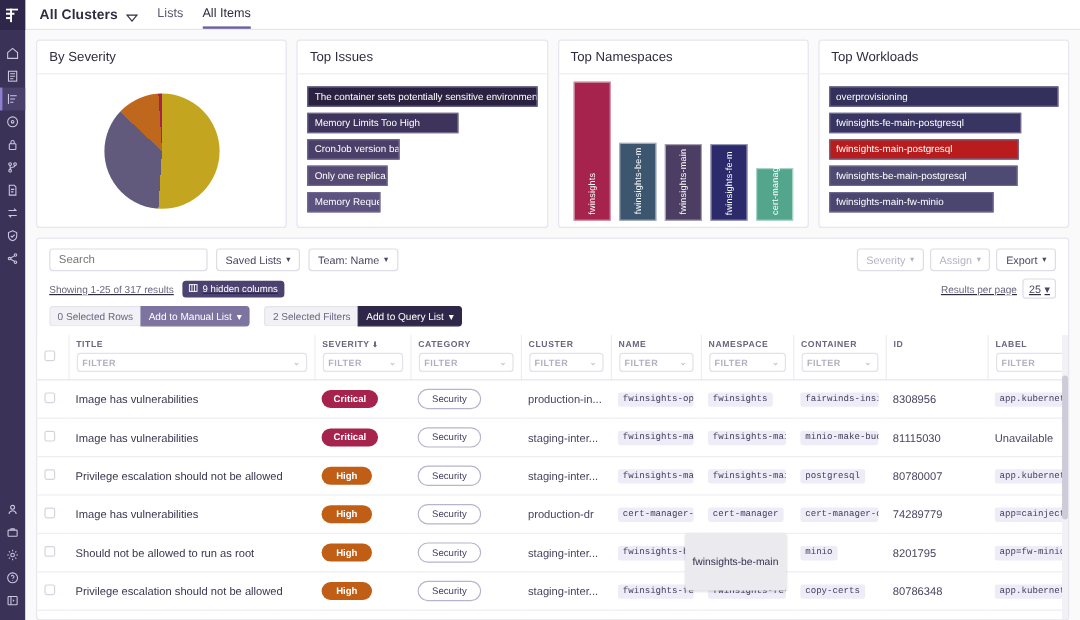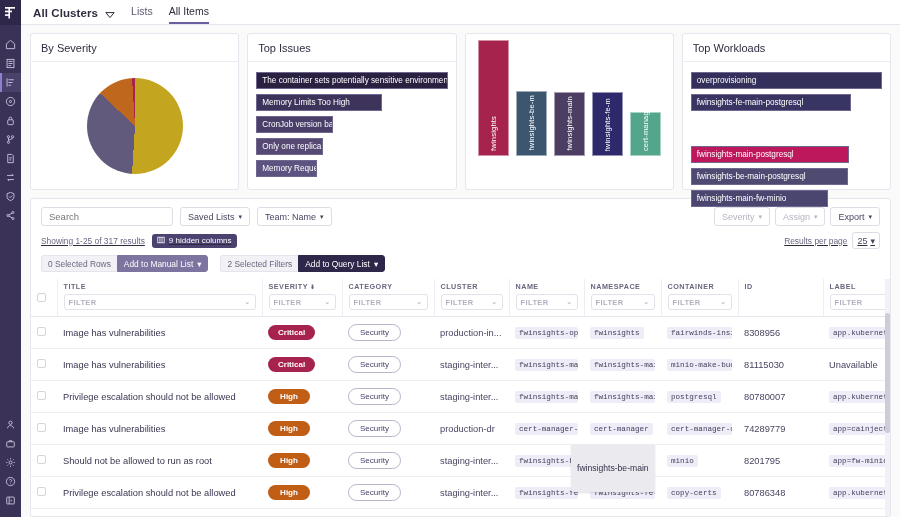--- a/index.html
+++ b/index.html
@@ -362,20 +362,21 @@
                 <span>Only one replica is scheduled</span>
               </div>
               <div class="hbar" style="width: 32%; background: rgb(93, 83, 128);">
                 <span>Memory Requests Too Low</span>
               </div>
             </div>
         </div>
       </div>
 
       <div class="card">
+        <div class="card-title">Top Namespaces</div>
         <div class="card-body">
           <div class="vbars" id="ns-bars">
               <div class="vbar" style="height: 100%; background: rgb(166, 35, 77);">
                 <span>fwinsights</span>
               </div>
               <div class="vbar" style="height: 56%; background: rgb(61, 86, 112);">
                 <span>fwinsights-be-m</span>
               </div>
               <div class="vbar" style="height: 55%; background: rgb(76, 62, 99);">
                 <span>fwinsights-main</span>
@@ -393,21 +394,21 @@
       <div class="card">
         <div class="card-title">Top Workloads</div>
         <div class="card-body">
           <div class="hbars" id="wl-bars">
               <div class="hbar" style="width: 100%; background: rgb(51, 48, 92);">
                 <span>overprovisioning</span>
               </div>
               <div class="hbar" style="width: 84%; background: rgb(57, 53, 99);">
                 <span>fwinsights-fe-main-postgresql</span>
               </div>
-              <div class="hbar" style="width: 83%; background: #be185d; margin-top: 30px;">
+              <div class="hbar" style="width: 83%; background: #b91c1c;">
                 <span>fwinsights-main-postgresql</span>
               </div>
               <div class="hbar" style="width: 82%; background: rgb(78, 74, 114);">
                 <span>fwinsights-be-main-postgresql</span>
               </div>
               <div class="hbar" style="width: 72%; background: rgb(74, 70, 112);">
                 <span>fwinsights-main-fw-minio</span>
               </div>
             </div>
         </div>

